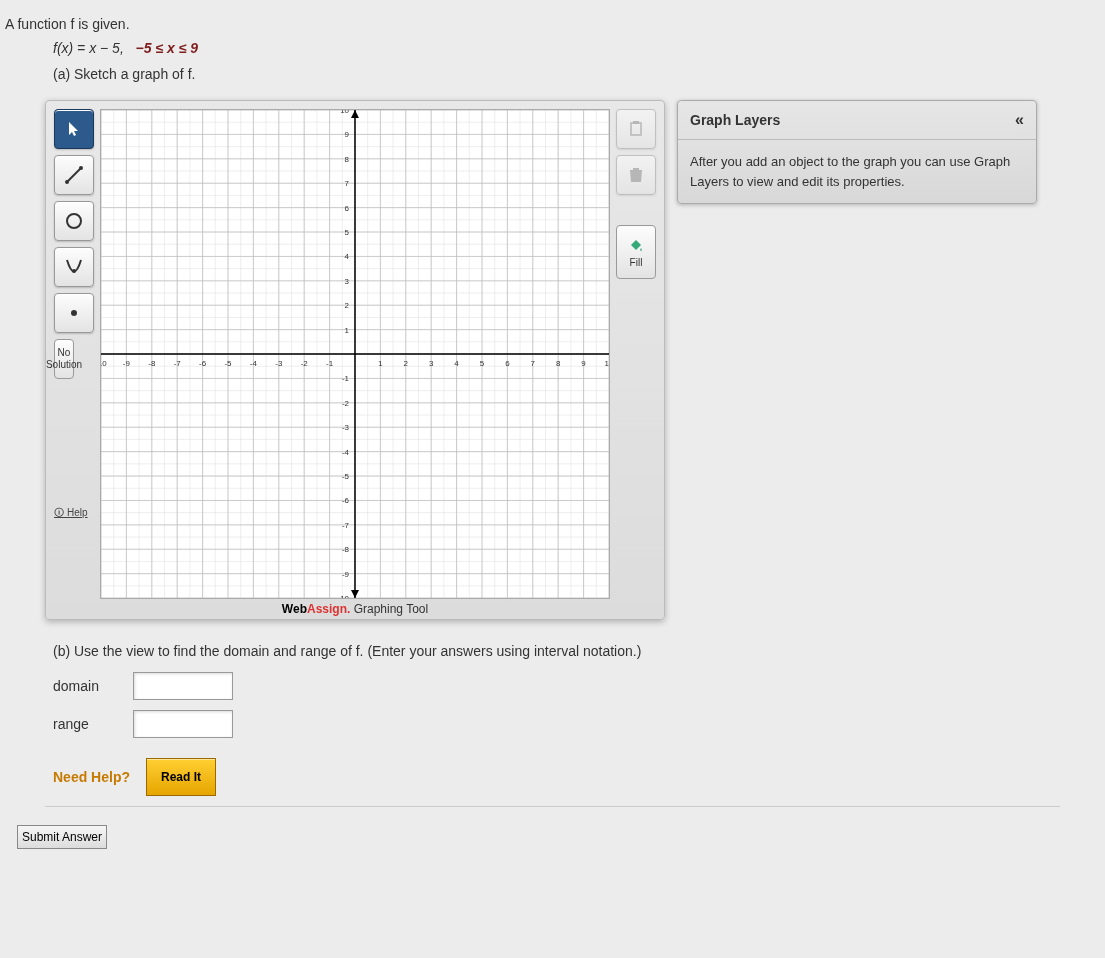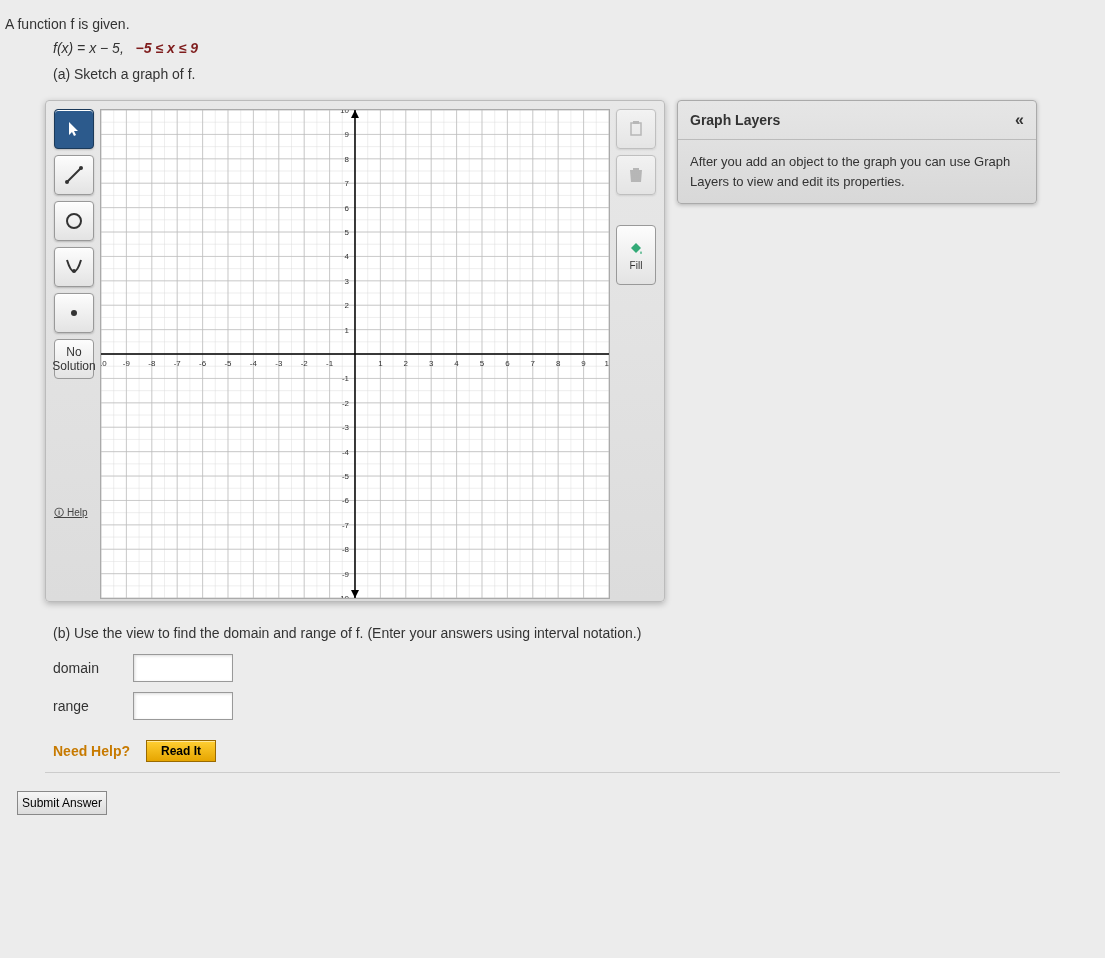--- a/index.html
+++ b/index.html
@@ -40,42 +40,42 @@
     font-size: 18px;
     box-shadow: inset 0 1px 0 #fff, 0 1px 2px rgba(0,0,0,.2);
     cursor: pointer;
   }
   .tool-btn.selected {
     background: #2c5a8c;
     color: #fff;
     border-color: #1b3a5a;
   }
   .no-solution-btn {
-    width: 40px; height: 40px;
+    width: 20px; height: 40px;
     background: linear-gradient(#fdfdfd,#e3e3e3);
     border: 1px solid #999;
     border-radius: 4px;
-    font-size: 12px;
+    font-size: 10px;
     text-align: center;
     line-height: 1.2;
     display: flex; align-items: center; justify-content: center;
     cursor: pointer;
   }
   .help-link { font-size: 10px; text-decoration: underline; margin-top: 120px; cursor: pointer; color:#444;}
   .grid-container {
     width: 510px; height: 490px;
     background: #fff;
     border: 1px solid #aaa;
     position: relative;
     overflow: hidden;
   }
   .grid-container svg { position:absolute; inset:0; }
   .right-tools { display: flex; flex-direction: column; gap: 6px; padding-left: 6px; }
   .fill-btn {
-    width: 40px; height: 60px;
+    width: 40px; height: 54px;
     background: linear-gradient(#fdfdfd,#e3e3e3);
     border: 1px solid #999;
     border-radius: 4px;
     font-size: 10px;
     display:flex; flex-direction:column; align-items:center; justify-content:center;
     gap:2px; cursor:pointer;
   }
   .footer-brand {
     text-align: center; font-size: 12px;
     padding: 3px 0 1px 0; color:#333;
@@ -104,21 +104,21 @@
     width: 100px; height: 28px;
     border: 1px solid #999;
     background:#fff;
     box-shadow: inset 1px 1px 3px rgba(0,0,0,.15);
   }
   .need-help-row { margin: 20px 0 10px 48px; display:flex; align-items:center; gap:16px;}
   .need-help-label { color:#c77a00; font-weight:bold; }
   .read-it-btn {
     background: linear-gradient(#ffcf33,#e6a500);
     border:1px solid #9a6a00;
-    padding: 3px 14px;
+    padding: 11px 14px;
     font-size:12px; font-weight:bold; cursor:pointer;
     box-shadow: inset 0 1px 0 rgba(255,255,255,.5);
   }
   .submit-row { margin: 18px 0 10px 12px; }
   .submit-btn {
     background: linear-gradient(#f6f6f6,#dcdcdc);
     border:1px solid #888;
     padding: 4px 4px;
     font-size:12px; cursor:pointer;
   }
@@ -362,20 +362,23 @@
         <div style="height:18px;"></div>
         <div class="fill-btn">
           <svg width="18" height="18" viewBox="0 0 18 18">
               <path fill="#3a7" d="M4 8l5-5 5 5-5 5z"></path>
               <path fill="#3a7" d="M14 11c1 1 1 3 0 3s-1-2 0-3z"></path>
             </svg>
           <span>Fill</span>
         </div>
       </div>
     </div>
+    <div class="footer-brand">
+      <b>Web</b><span class="assign">Assign.</span><span> Graphing Tool</span>
+    </div>
   </div>
 
   <div class="layers-panel">
     <div class="layers-header">
       <span>Graph Layers</span>
       <span class="collapse-icon">«</span>
     </div>
     <div class="layers-body">After you add an object to the graph you can use Graph Layers to view and edit its properties.</div>
   </div>
 </div>

